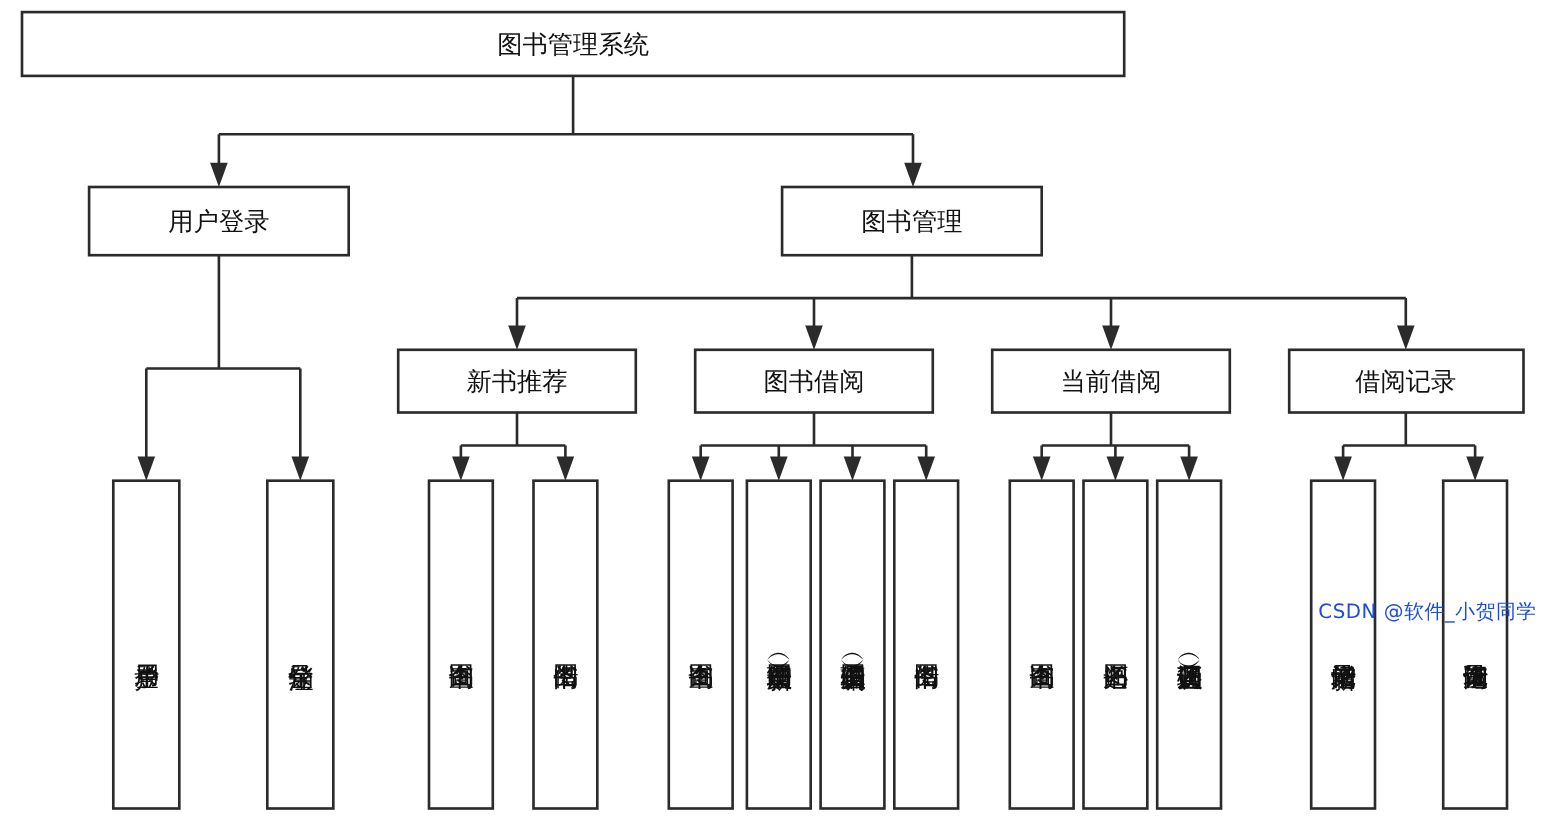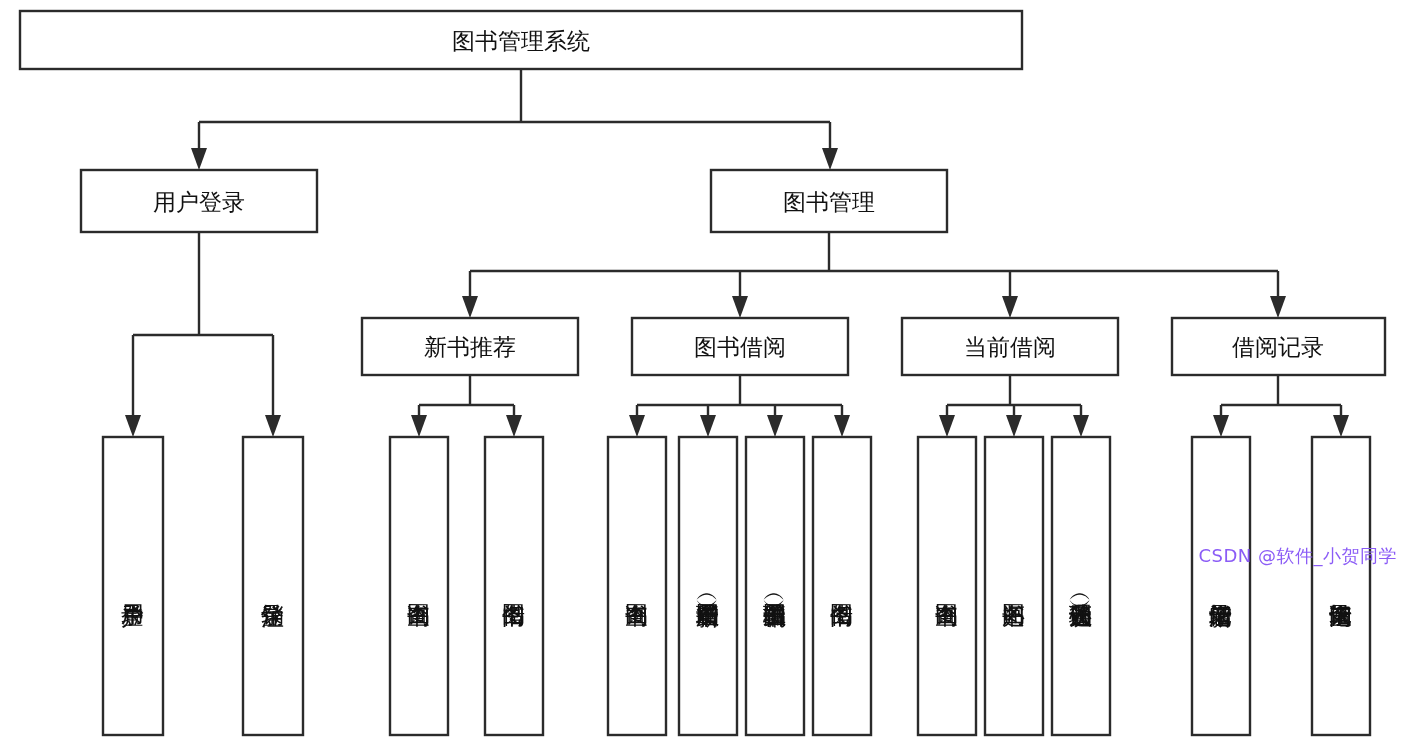--- a/index.html
+++ b/index.html
@@ -57,21 +57,21 @@
     text-orientation: upright;
     glyph-orientation-vertical: 0;
     dominant-baseline: central;
   }
   .watermark {
     position: absolute;
     right: 8px;
     bottom: 6px;
     font-family: "DejaVu Sans", "Liberation Sans", sans-serif;
     font-size: 18px;
-    color: #8b5cf6;
+    color: #1d4ed8;
     letter-spacing: 0.5px;
     white-space: nowrap;
     user-select: none;
   }
 </style>
 </head>
 <body>
 
 <div id="diagram-root">
 

